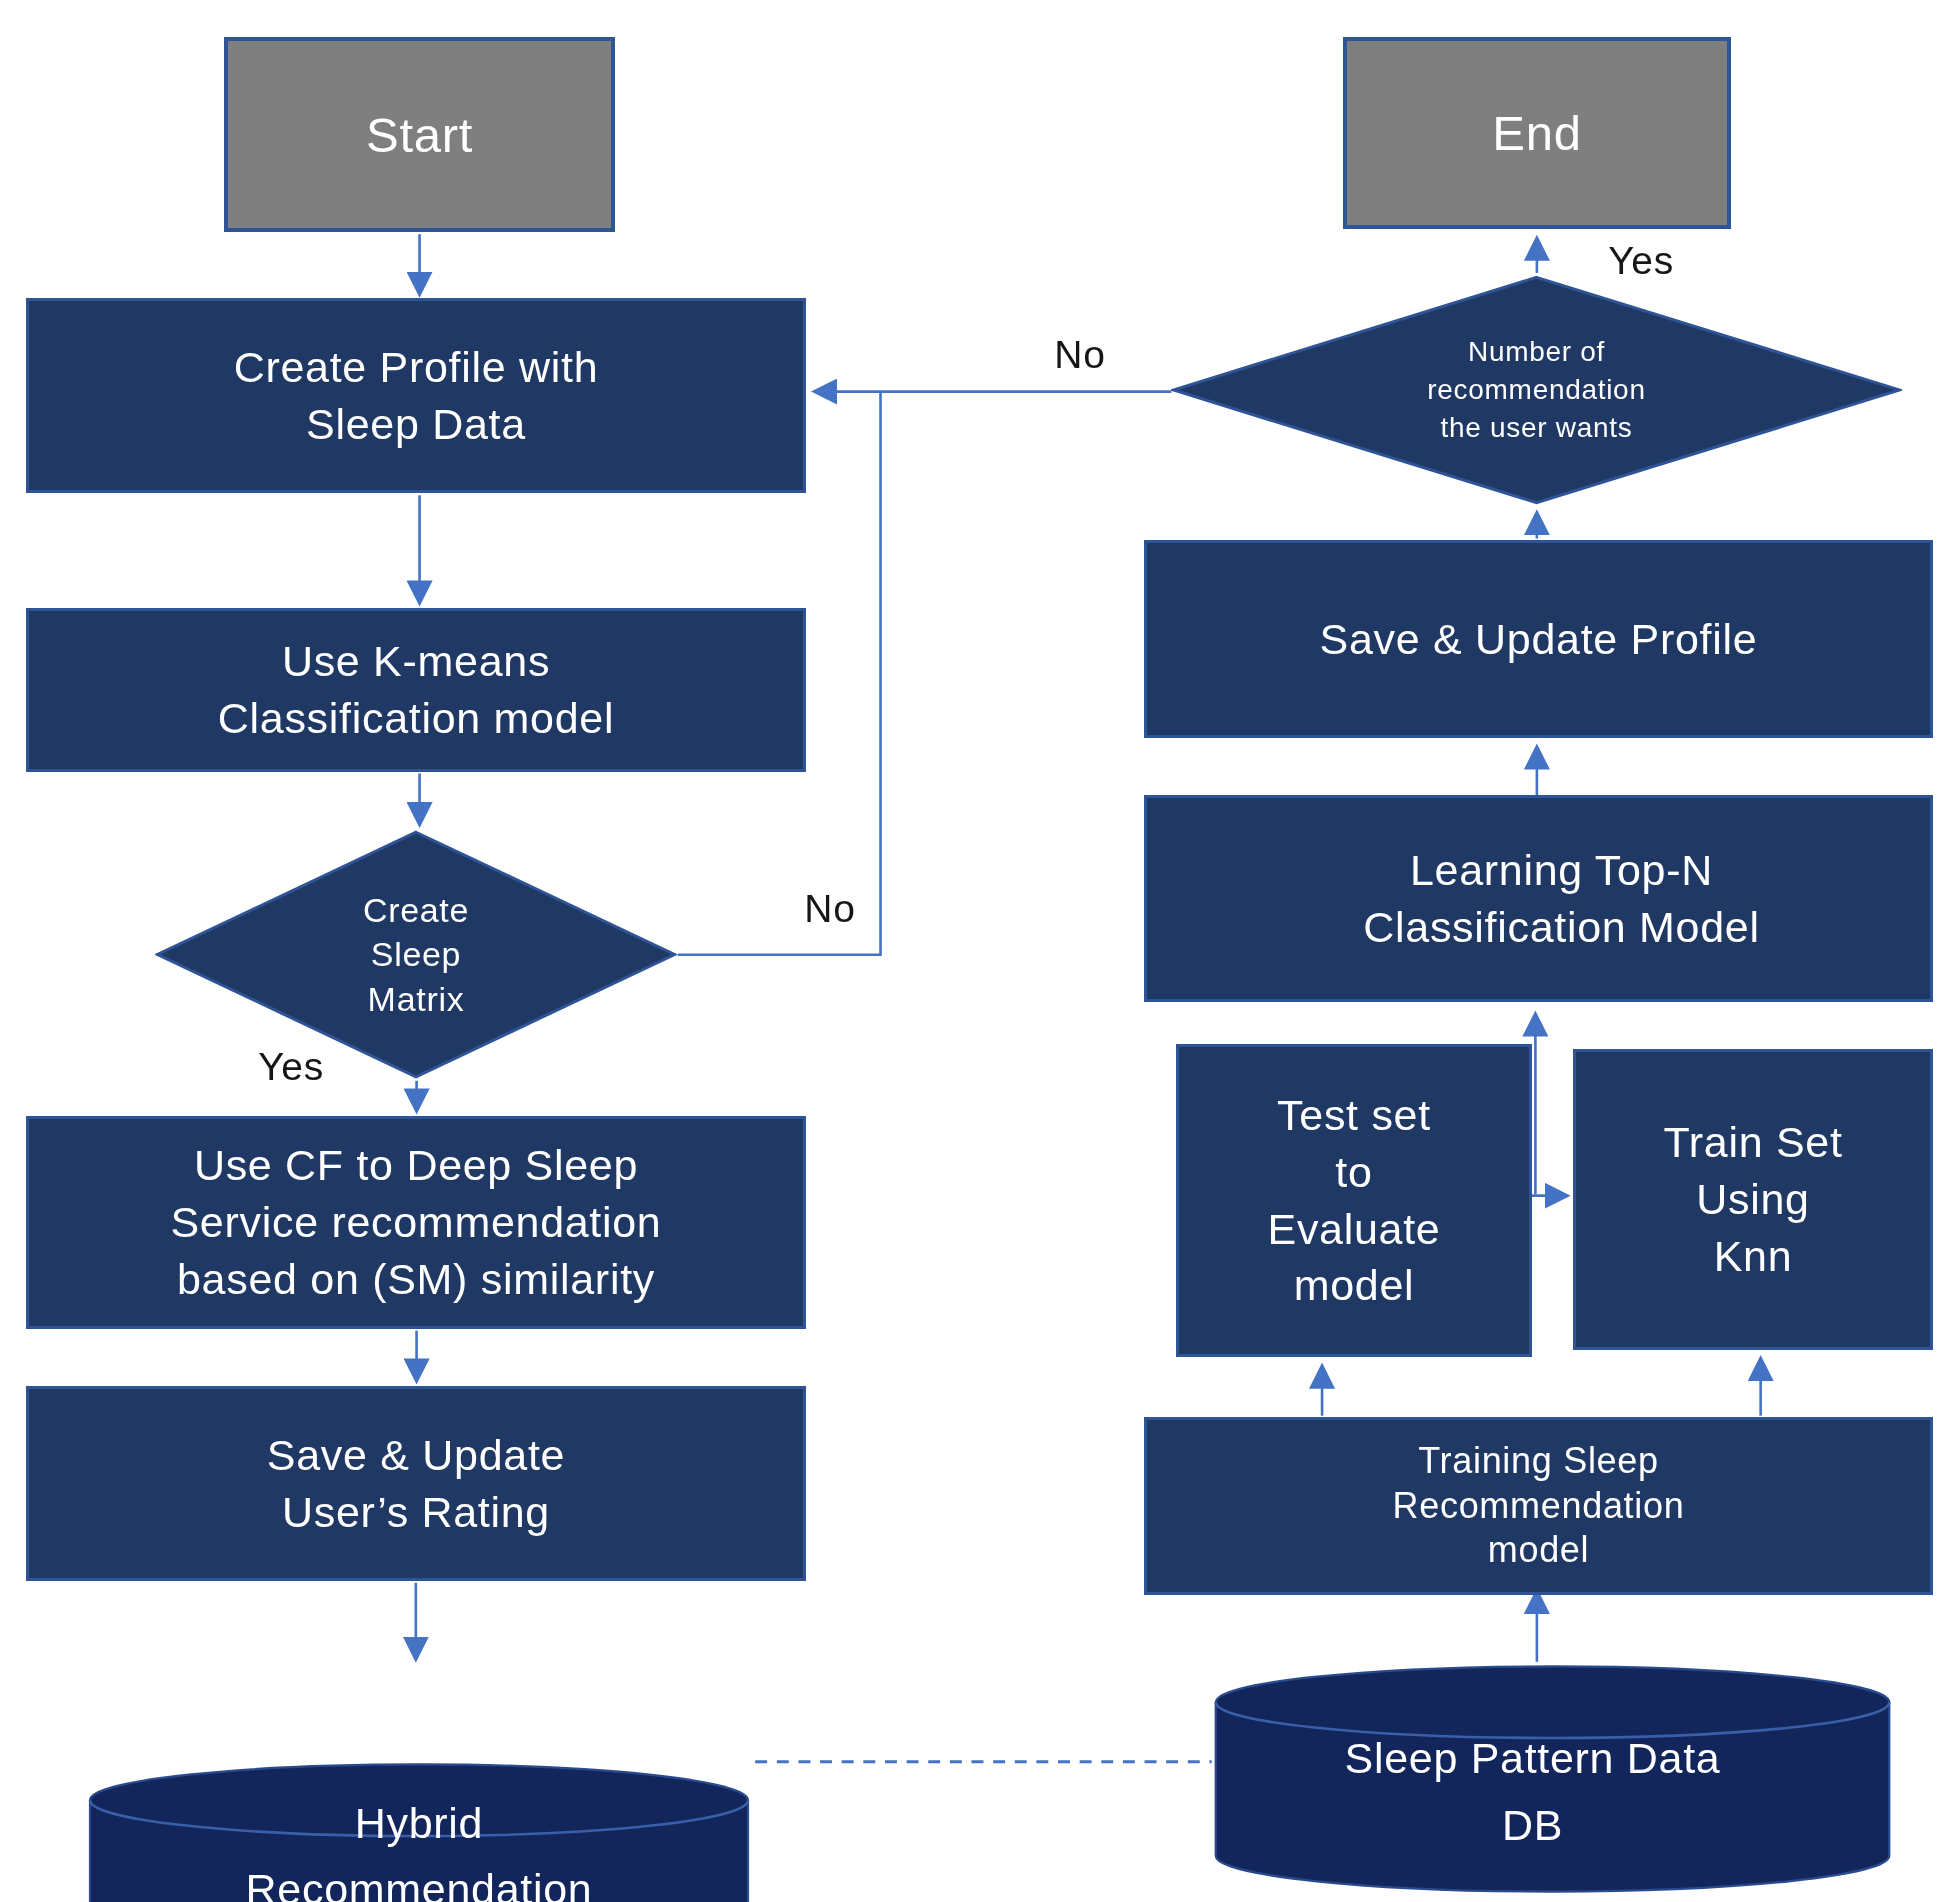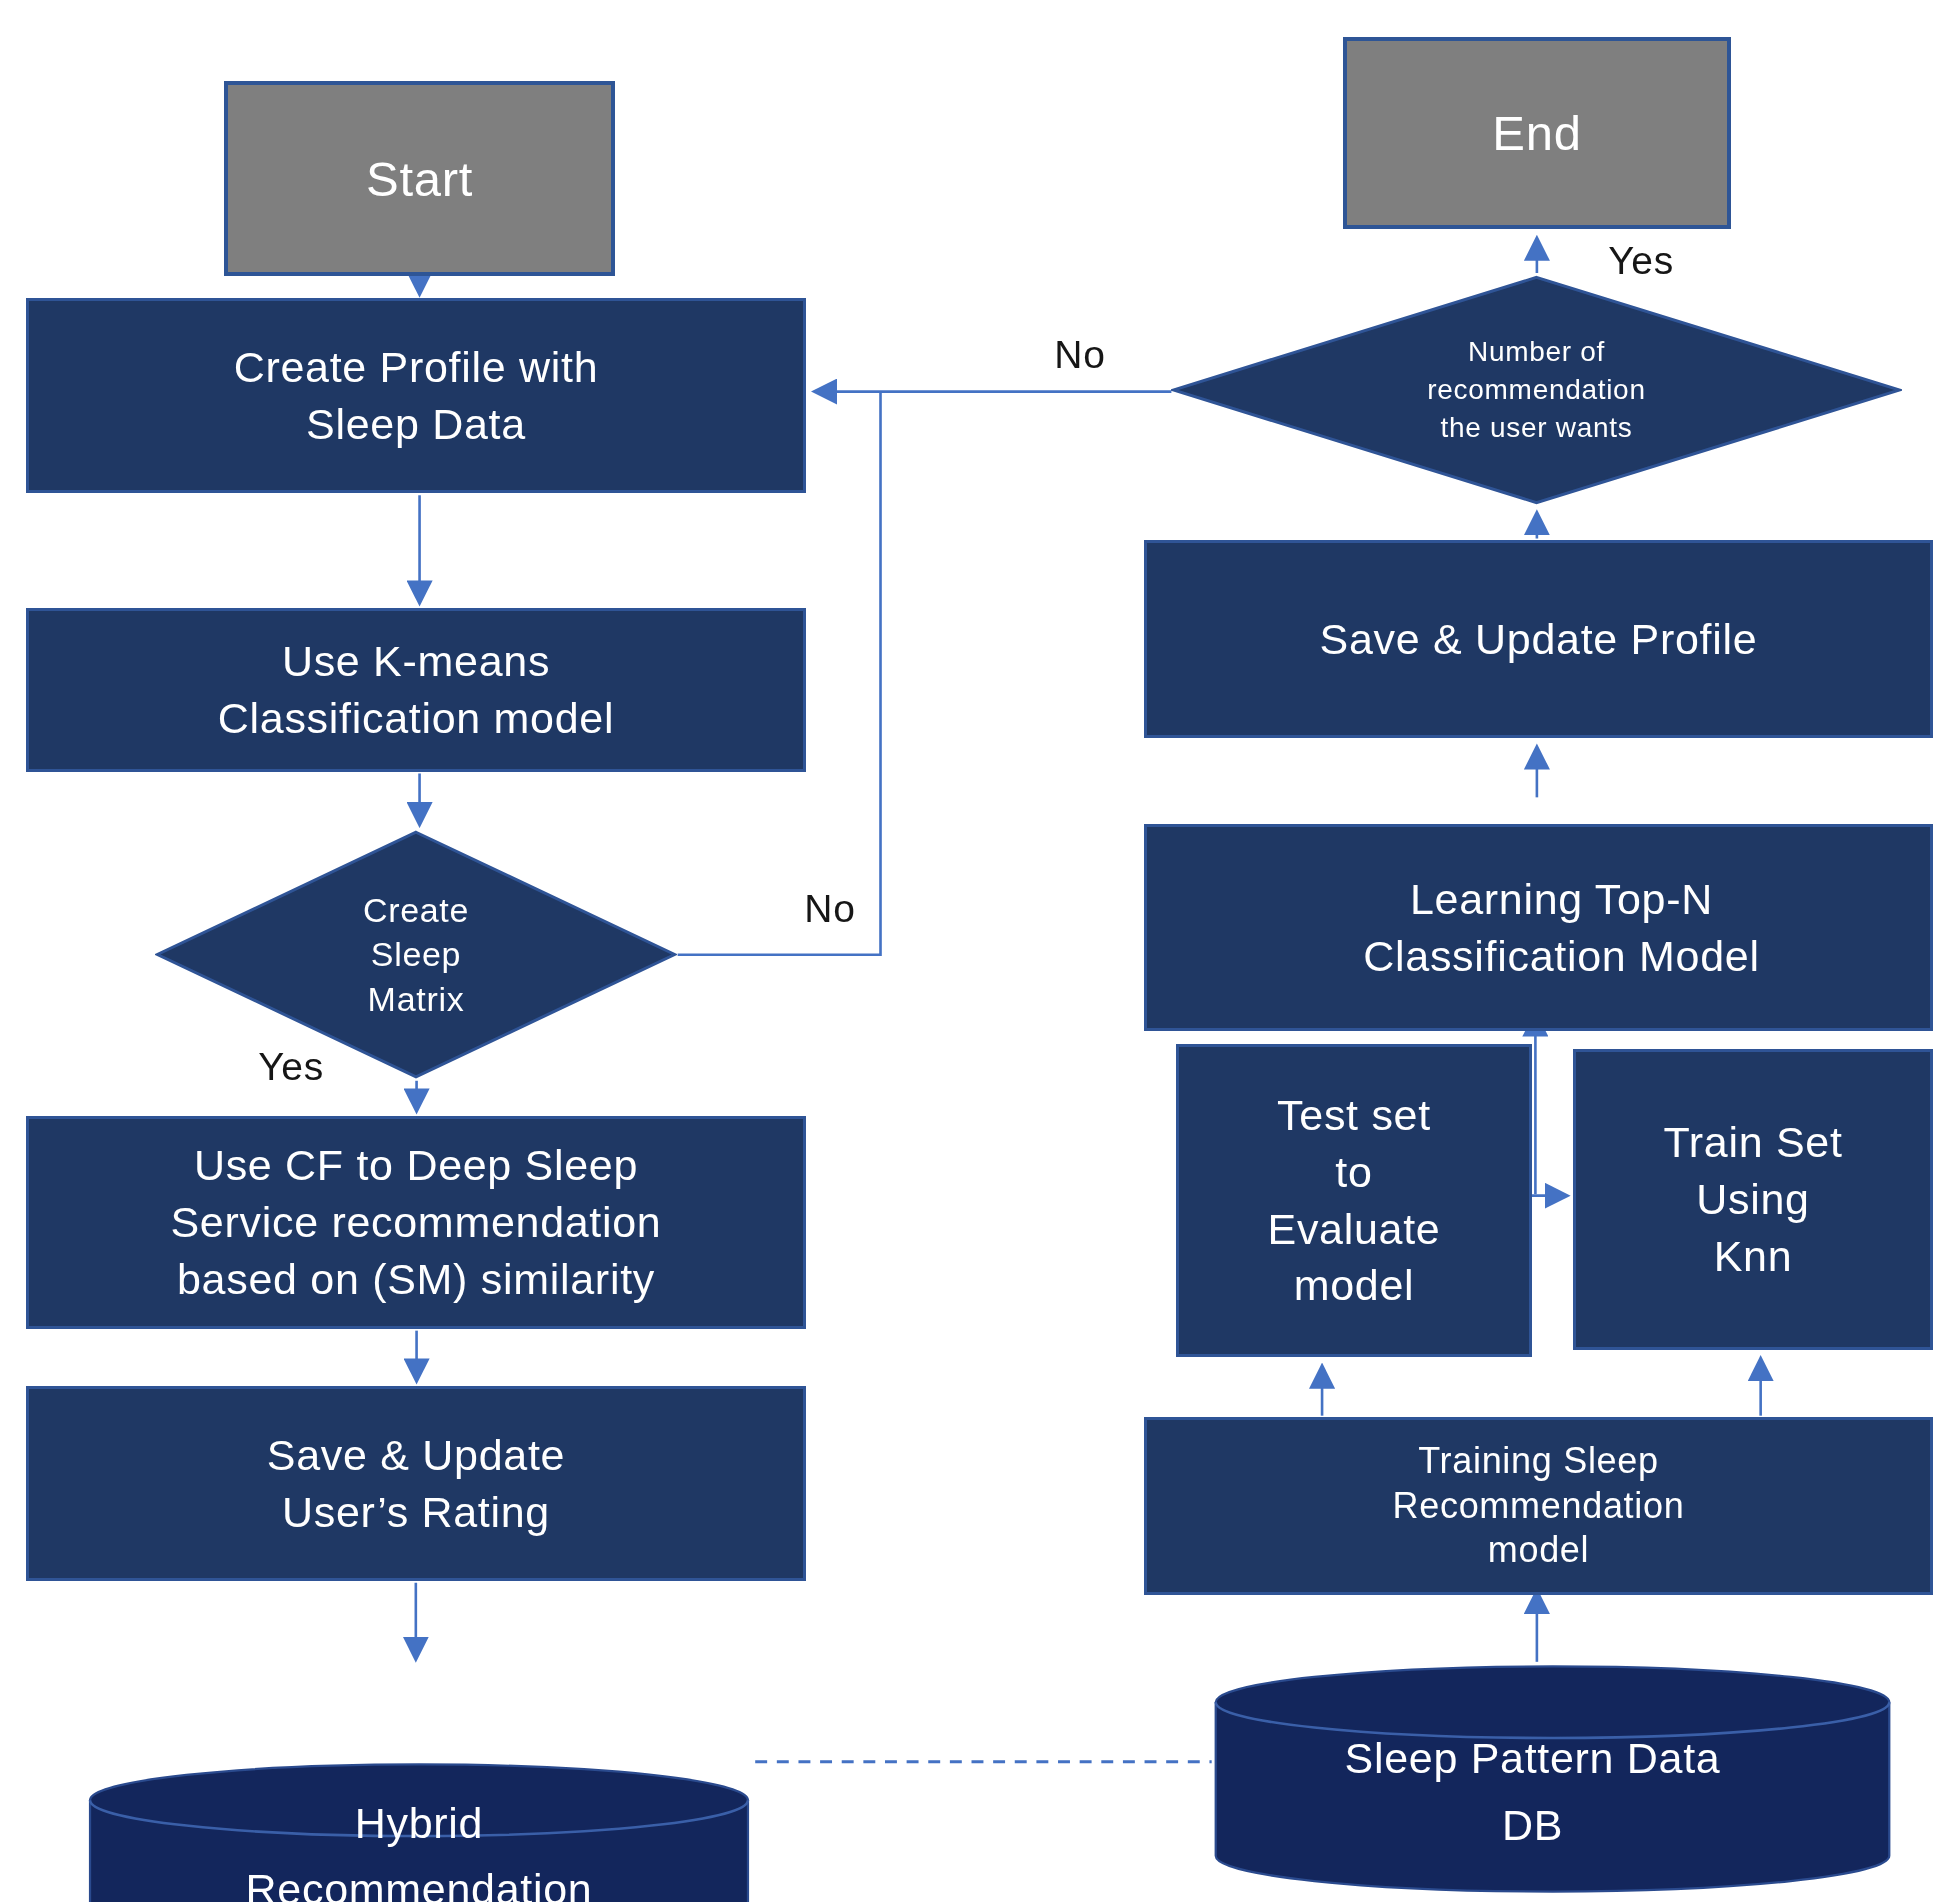--- a/index.html
+++ b/index.html
@@ -61,21 +61,21 @@
     <path class="edge" marker-end="url(#arrow)" d="M2060,2228 L2060,2134"></path>
     <path class="edge" marker-end="url(#arrow)" d="M1772,1898 L1772,1832"></path>
     <path class="edge" marker-end="url(#arrow)" d="M2360,1898 L2360,1822"></path>
     <path class="edge" marker-start="url(#arrow)" marker-end="url(#arrow)" d="M2018,1603 L2100,1603"></path>
     <path class="edge" marker-end="url(#arrow)" d="M2058,1601 L2058,1360"></path>
     <path class="edge" marker-end="url(#arrow)" d="M2060,1069 L2060,1002"></path>
     <path class="edge" marker-end="url(#arrow)" d="M2060,722 L2060,688"></path>
     <path class="edge" marker-end="url(#arrow)" d="M2060,366 L2060,320"></path>
   </svg>
 
-  <div class="node terminal" style="left:224px;top:37px;width:391px;height:195px;margin-top:44px;">
+  <div class="node terminal" style="left:224px;top:37px;width:391px;height:195px;">
     <div>Start</div>
   </div>
 
   <div class="node rect" style="left:26px;top:298px;width:780px;height:195px;">
     <div>Create Profile with</div>
     <div>Sleep Data</div>
   </div>
 
   <div class="node rect" style="left:26px;top:608px;width:780px;height:164px;">
     <div>Use K-means</div>
@@ -128,21 +128,21 @@
       <div>Number of</div>
       <div>recommendation</div>
       <div>the user wants</div>
     </div>
   </div>
 
   <div class="node rect" style="left:1144px;top:540px;width:789px;height:198px;">
     <div>Save &amp; Update Profile</div>
   </div>
 
-  <div class="node rect" style="left:1144px;top:824px;width:789px;height:207px;padding-left:46px;">
+  <div class="node rect" style="left:1144px;top:795px;width:789px;height:207px;padding-left:46px;">
     <div>Learning Top-N</div>
     <div>Classification Model</div>
   </div>
 
   <div class="node rect" style="left:1176px;top:1044px;width:356px;height:313px;">
     <div>Test set</div>
     <div>to</div>
     <div>Evaluate</div>
     <div>model</div>
   </div>

